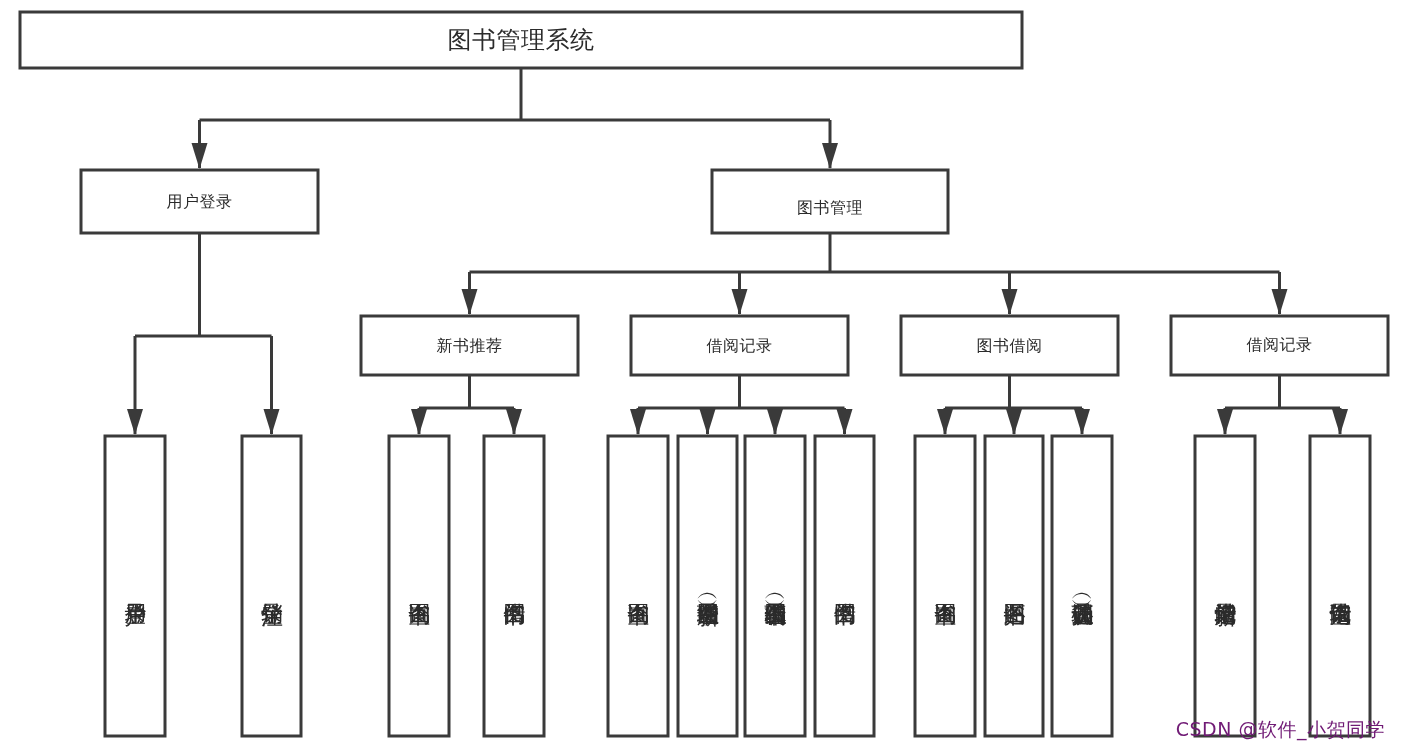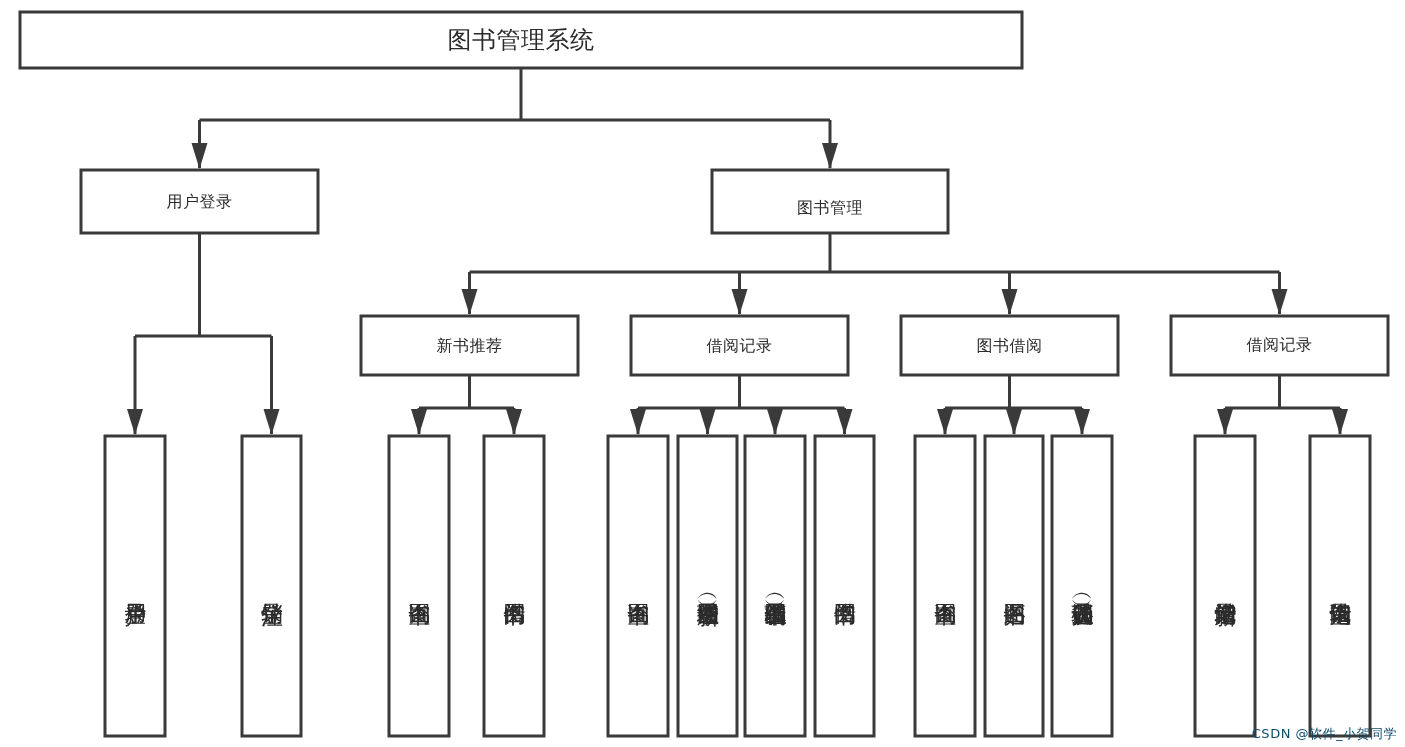--- a/index.html
+++ b/index.html
@@ -62,24 +62,24 @@
     letter-spacing: 0px;
     writing-mode: vertical-rl;
     text-orientation: upright;
     white-space: nowrap;
   }
   .node-label.root {
     font-size: 24px;
   }
   .watermark {
     position: absolute;
-    right: 8px;
+    right: 20px;
     bottom: 4px;
-    font-size: 13px;
-    color: #0c4a6e;
+    font-size: 19px;
+    color: #701a75;
     font-family: "DejaVu Sans", "Liberation Sans", sans-serif;
     white-space: nowrap;
     letter-spacing: 0.5px;
   }
 </style>
 </head>
 <body>
 
 <div id="diagram-root">
 

